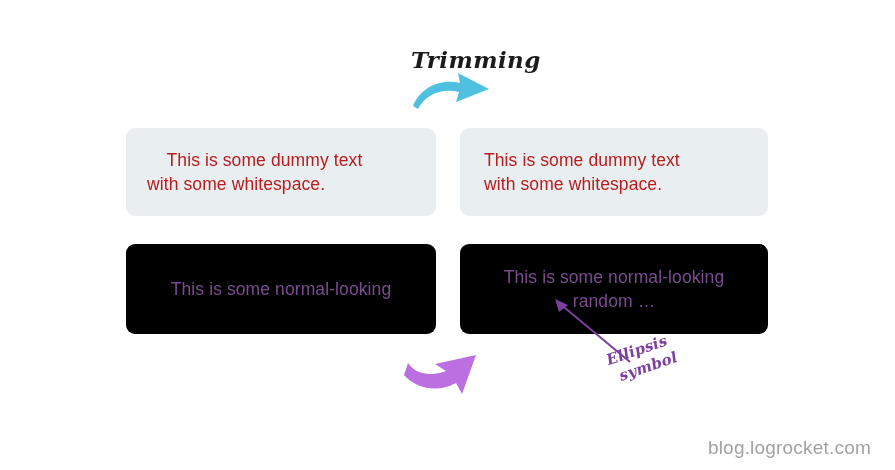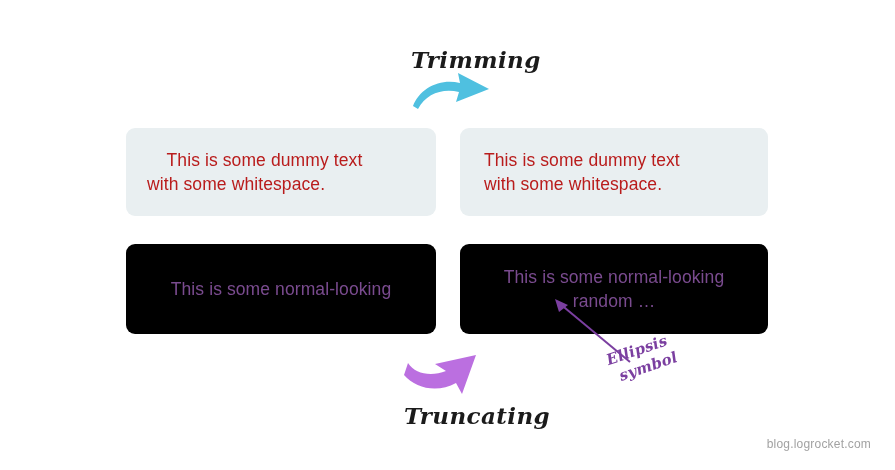--- a/index.html
+++ b/index.html
@@ -90,21 +90,21 @@
   }
   #arrow-trimming { left: 412px; top: 72px; }
   #arrow-truncating { left: 402px; top: 352px; }
   #arrow-ellipsis-pointer { left: 548px; top: 296px; }
 
   
   #footer-watermark {
     position: absolute;
     right: 24px;
     top: 437px;
-    font-size: 12px;
+    font-size: 19px;
     color: #a2a2a2;
     letter-spacing: 0.2px;
   }
 </style>
 </head>
 <body>
 
 <div id="canvas">
 
   <div class="hand-label" id="label-trimming">Trimming</div>
@@ -139,17 +139,16 @@
   <svg class="arrow-svg" id="arrow-ellipsis-pointer" width="90" height="72" viewBox="0 0 90 72">
     <line x1="82" y1="66" x2="11" y2="7" stroke="#7B3FA0" stroke-width="2"></line>
     <path d="M7,3 L20,9 L11,16 Z" fill="#7B3FA0"></path>
   </svg>
 
   <div class="annot-label" id="label-ellipsis">
     <span class="l1">Ellipsis</span>
     <span class="l2">symbol</span>
   </div>
 
-  <div class="hand-label" id="label-truncating">Truncating</div>
 
   <div id="footer-watermark">blog.logrocket.com</div>
 
 </div>
 
 </body></html>

